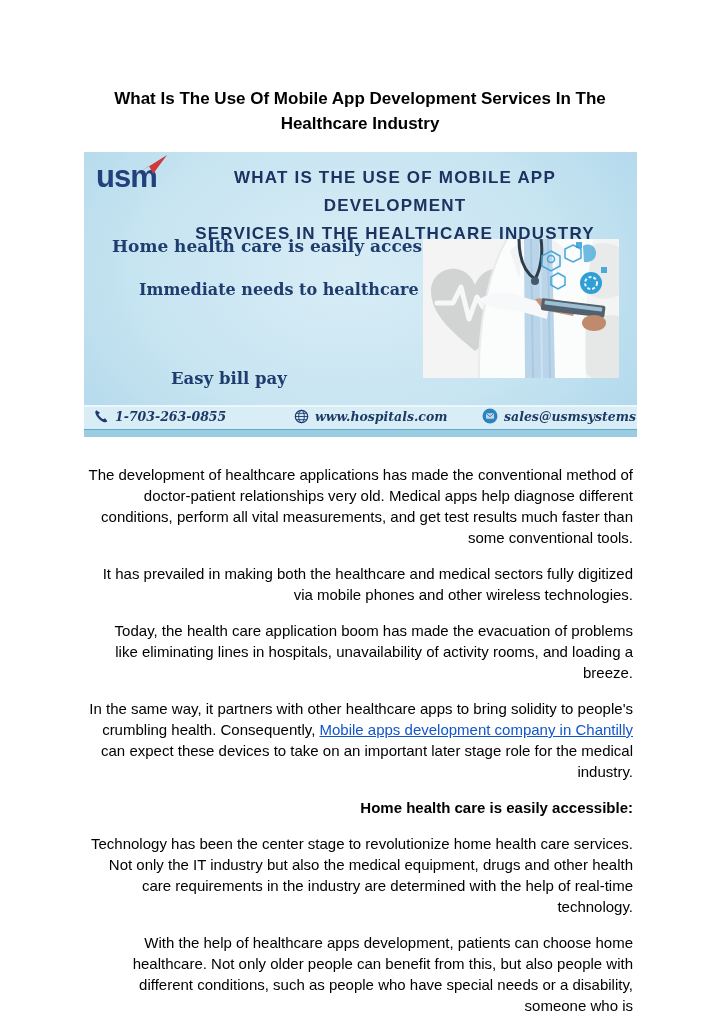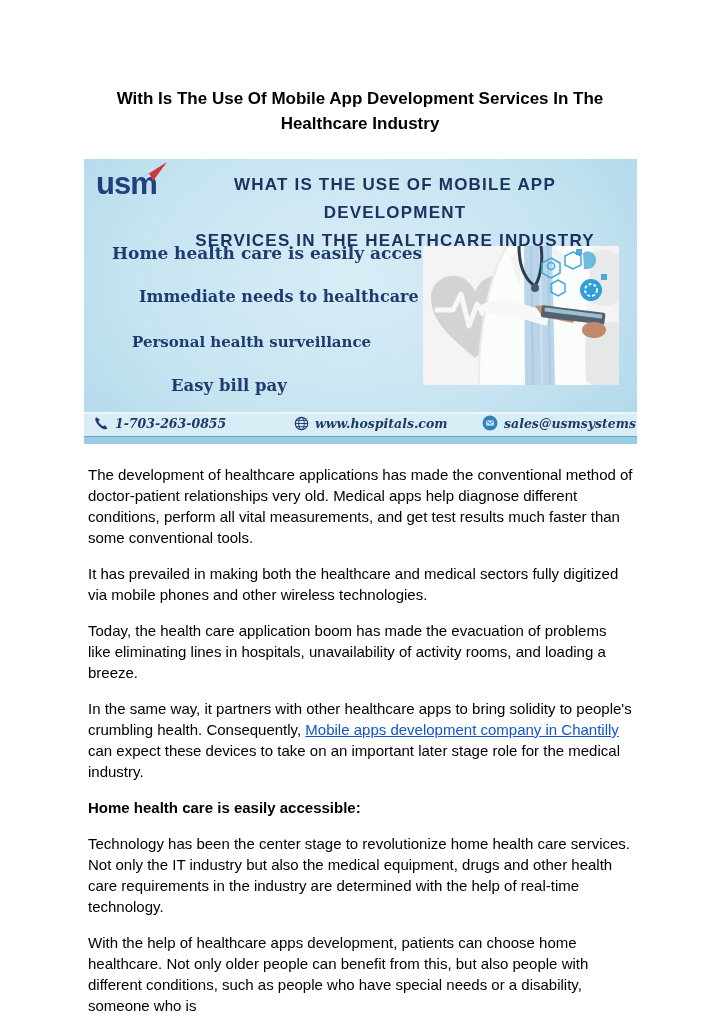--- a/index.html
+++ b/index.html
@@ -5,21 +5,21 @@
   html,body{margin:0;padding:0;background:#ffffff;}
   .page{position:relative;width:720px;height:1020px;background:#ffffff;overflow:hidden;
         font-family:"Liberation Sans",sans-serif;color:#000;}
 
   
   .doc-title{position:absolute;top:86px;left:0;width:720px;text-align:center;
              font-size:17px;font-weight:bold;line-height:25px;color:#000;margin:0;}
 
   
   .banner{position:absolute;left:84px;top:152px;width:553px;height:285px;overflow:hidden;
-          background:radial-gradient(95% 130% at 48% 42%, #d8edf6 0%, #c7e4f1 40%, #abd6ea 74%, #95cae1 100%);margin-top:7px;}
+          background:radial-gradient(95% 130% at 48% 42%, #d8edf6 0%, #c7e4f1 40%, #abd6ea 74%, #95cae1 100%);}
 
   .logo{position:absolute;left:12px;top:8px;width:80px;height:40px;}
   .logo-text{font-family:"Liberation Sans",sans-serif;font-weight:bold;font-size:31px;
              color:#22407c;letter-spacing:-1px;line-height:34px;}
   .logo-arrow{position:absolute;left:44px;top:-5px;}
 
   .headline{position:absolute;left:106px;top:12px;width:410px;text-align:center;
             font-weight:bold;font-size:17px;line-height:28px;letter-spacing:1.2px;
             color:#1c3260;}
 
@@ -38,51 +38,50 @@
   .f-item{position:absolute;top:0;height:18px;display:flex;align-items:center;gap:6px;
           font-family:"DejaVu Serif",serif;font-style:italic;font-weight:bold;
           font-size:12.5px;color:#1c3a66;white-space:nowrap;}
   .f-phone{left:10px;}
   .f-web{left:210px;}
   .f-mail{left:398px;}
   .f-item svg{flex:0 0 auto;}
 
   
   .body-col{position:absolute;left:88px;top:464px;width:545px;font-size:15px;line-height:21px;color:#000;}
-  .body-col p{margin:0 0 15px 0;}
+  .body-col p{margin:0 0 15px 0;text-align:right;}
   .body-col p.head{font-weight:bold;}
   a.doc-link{color:#1155cc;text-decoration:underline;cursor:pointer;}
 </style>
 </head>
 <body>
 
 <div class="page">
 
   <h1 class="doc-title">
-    <span>With Is The Use Of Mobile App Development Services In The</span><br>
+    <span>What Is The Use Of Mobile App Development Services In The</span><br>
     <span>Healthcare Industry</span>
   </h1>
 
   <div class="banner">
 
     <div class="logo">
       <span class="logo-text">usm</span>
       <svg class="logo-arrow" width="27" height="19" viewBox="0 0 27 19">
         <polygon points="0,17 27,0 13,19 9,11" fill="#cc3a3c"></polygon>
       </svg>
     </div>
 
     <div class="headline">
       <span>WHAT IS THE USE OF MOBILE APP DEVELOPMENT</span><br>
       <span>SERVICES IN THE HEALTHCARE INDUSTRY</span>
     </div>
 
     <div class="bullet b0">Home health care is easily accessible</div>
     <div class="bullet b1">Immediate needs to healthcare</div>
-    <div class="bullet b2">Personal health surveillance</div>
     <div class="bullet b3">Easy bill pay</div>
 
     <div class="photo">
       <svg width="196" height="139" viewBox="0 0 196 139">
         <rect width="196" height="139" fill="#f3f4f3"></rect>
         <circle cx="181" cy="32" r="28" fill="#e9eaea"></circle>
         <circle cx="187" cy="110" r="34" fill="#e6e7e7"></circle>
 
         <path d="M52,112 C28,92 8,75 8,52 C8,37 21,28 34,30 C43,32 49,38 52,46 C55,38 61,32 70,30 C83,28 96,37 96,52 C96,75 76,92 52,112 Z" fill="#d2d4d3"></path>
         <polyline points="14,64 30,64 38,48 46,80 54,58 60,68 90,68" stroke="#f6f7f7" stroke-width="5" fill="none" stroke-linejoin="round" stroke-linecap="round"></polyline>

